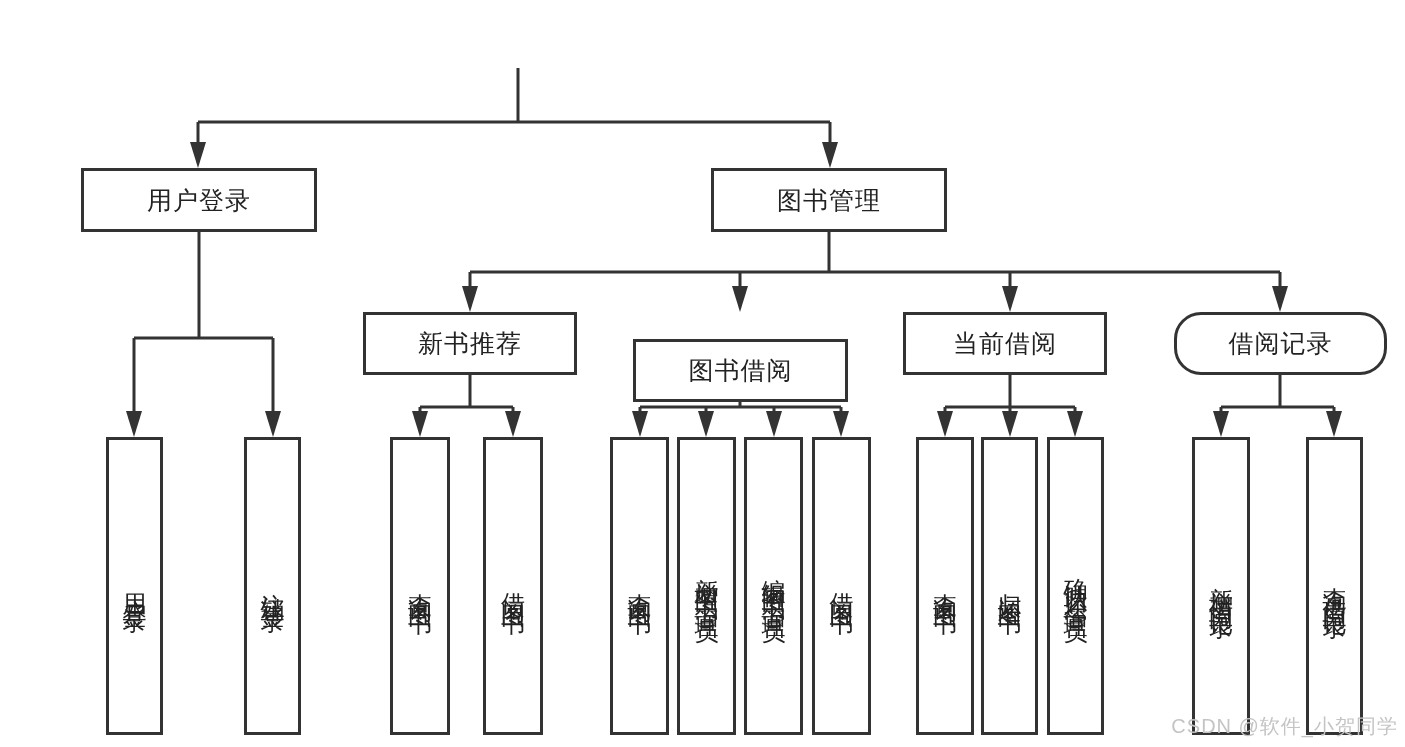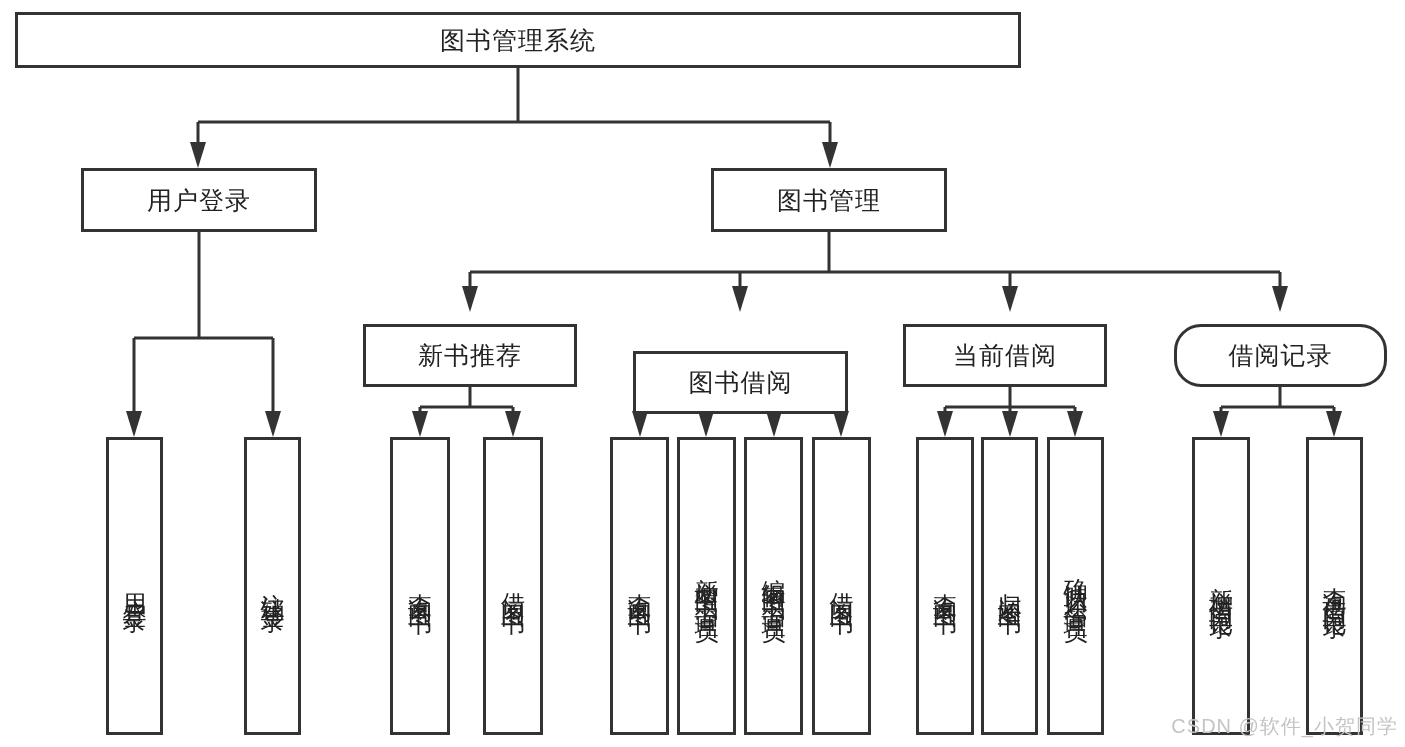--- a/index.html
+++ b/index.html
@@ -31,21 +31,21 @@
   .v-node {
     font-size: 24px;
     writing-mode: vertical-rl;
     text-orientation: mixed;
     letter-spacing: 6px;
     line-height: 1;
   }
   .root   { left: 15px;  top: 12px;  width: 1006px; height: 56px; }
   .lvl2-a { left: 81px;  top: 168px; width: 236px;  height: 64px; }
   .lvl2-b { left: 711px; top: 168px; width: 236px;  height: 64px; }
-  .lvl3   { top: 324px; height: 63px; }
+  .lvl3   { top: 312px; height: 63px; }
   .lvl3-a { left: 363px;  width: 214px; }
   .lvl3-b { left: 633px;  width: 215px; margin-top: 27px; }
   .lvl3-c { left: 903px;  width: 204px; text-align: center; }
   .lvl3-d { left: 1174px; width: 213px; border-radius: 27px; }
   .leaf   { top: 437px; height: 298px; }
   .leaf-1  { left: 106px;  width: 57px; }
   .leaf-2  { left: 244px;  width: 57px; }
   .leaf-3  { left: 390px;  width: 60px; }
   .leaf-4  { left: 483px;  width: 60px; }
   .leaf-5  { left: 610px;  width: 59px; }
@@ -107,23 +107,20 @@
       <polygon points="766,411 782,411 774,437"></polygon>
       <polygon points="833,411 849,411 841,437"></polygon>
       <polygon points="937,411 953,411 945,437"></polygon>
       <polygon points="1002,411 1018,411 1010,437"></polygon>
       <polygon points="1067,411 1083,411 1075,437"></polygon>
       <polygon points="1213,411 1229,411 1221,437"></polygon>
       <polygon points="1326,411 1342,411 1334,437"></polygon>
     </g>
   </svg>
 
-  <div class="node h-node root">
-    <span>图书管理系统</span>
-  </div>
 
   <div class="node h-node lvl2-a">
     <span>用户登录</span>
   </div>
   <div class="node h-node lvl2-b">
     <span>图书管理</span>
   </div>
 
   <div class="node h-node lvl3 lvl3-a">
     <span>新书推荐</span>

